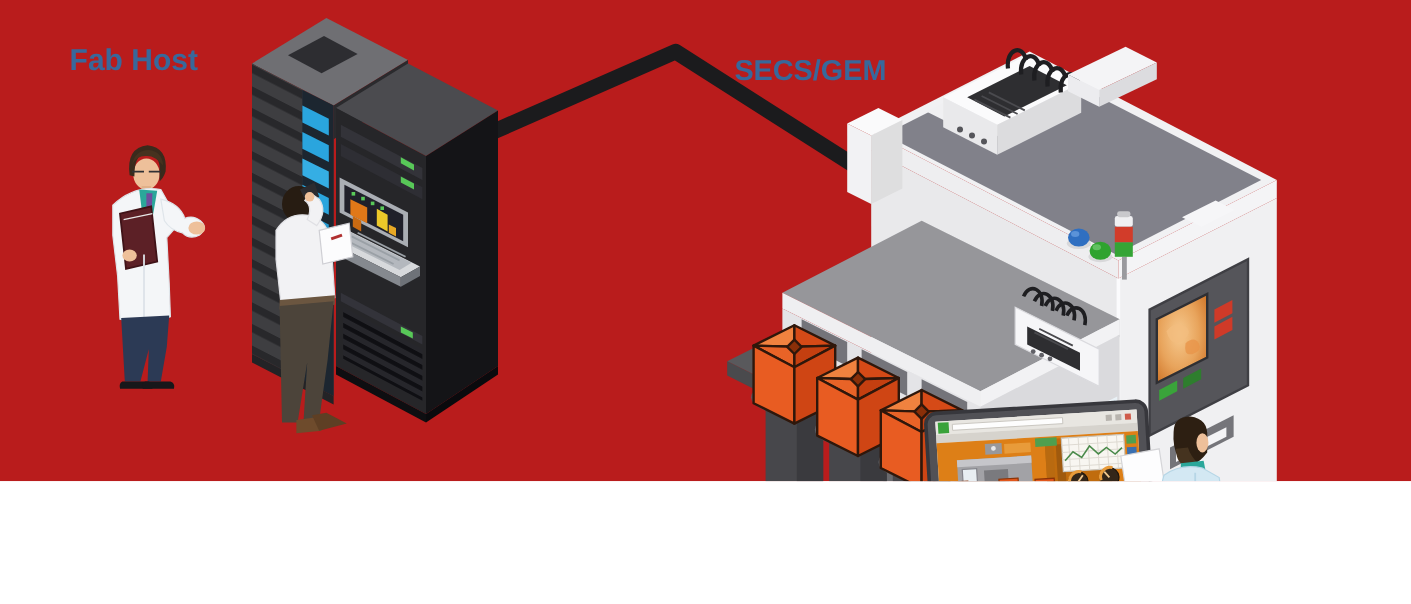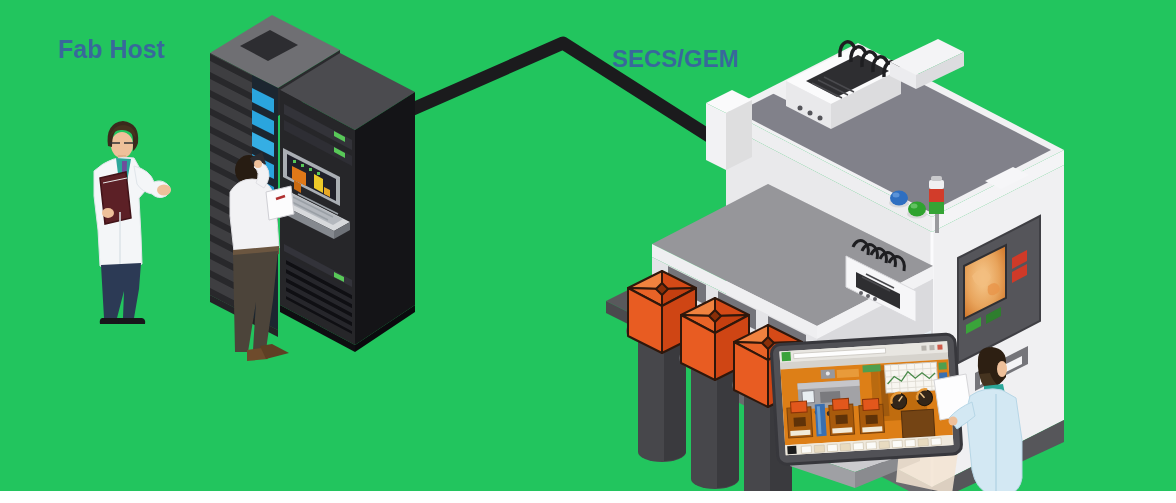--- a/index.html
+++ b/index.html
@@ -1,16 +1,16 @@
 <!DOCTYPE html>
 <html><head>
 <meta charset="utf-8">
 <style>
   html,body{margin:0;padding:0;background:#ffffff;}
-  #stage{position:relative;width:1176px;height:491px;background:#22c55e;overflow:hidden;
+  #stage{position:relative;width:1176px;height:401px;background:#b91c1c;overflow:hidden;
          font-family:"Liberation Sans", sans-serif;}
   #stage svg{position:absolute;left:0;top:0;width:1176px;height:503px;}
   text.diagram-label{font-family:"Liberation Sans", sans-serif;font-weight:bold;}
 </style>
 </head>
 <body>
 
 <div id="stage">
 <svg viewBox="0 0 1176 503" aria-hidden="true">
   <defs>

